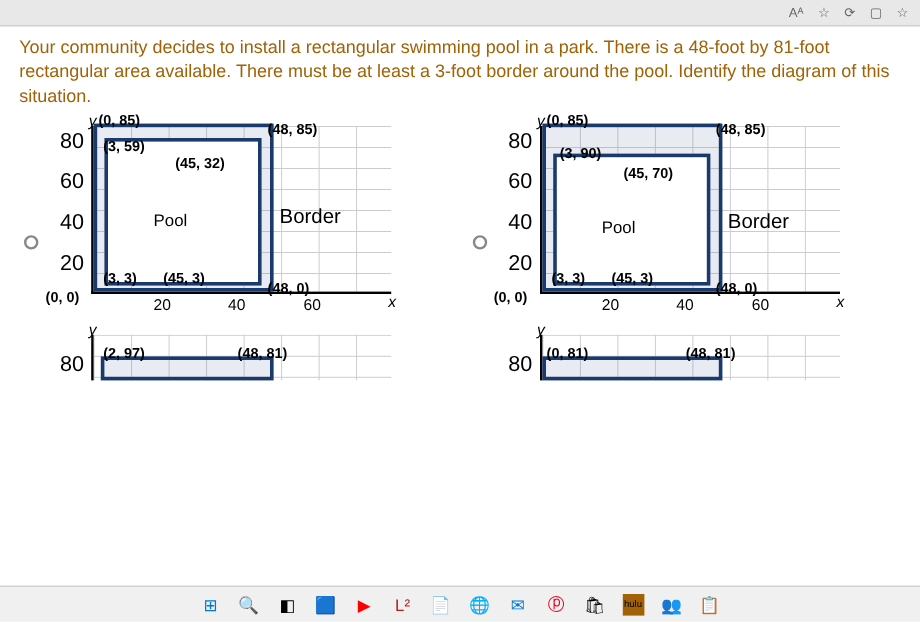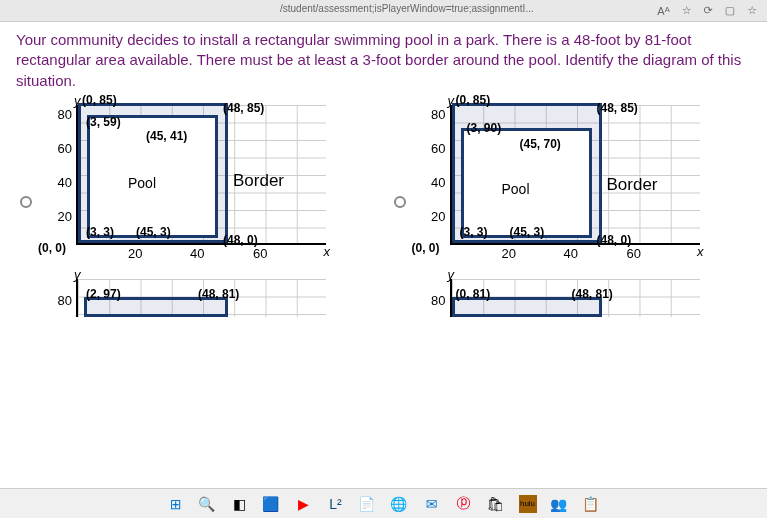--- a/index.html
+++ b/index.html
@@ -1,46 +1,45 @@
 <!DOCTYPE html>
 <html><head>
 <meta charset="utf-8">
 <style>
 *{margin:0;padding:0;box-sizing:border-box}
 body{font-family:Arial,sans-serif;background:#fff;width:767px;height:518px;overflow:hidden}
 .browser-bar{height:22px;background:#e8e8e8;display:flex;align-items:center;justify-content:flex-end;padding:0 10px;gap:12px;font-size:11px;color:#555;border-bottom:1px solid #ccc}
 .url-hint{position:absolute;left:280px;top:3px;font-size:10px;color:#777}
 .browser-bar span{color:#666}
-.question{padding:8px 16px 4px;font-size:15px;color:#701a75;line-height:1.35}
+.question{padding:8px 16px 4px;font-size:15px;color:#a16207;line-height:1.35}
 .diagrams{display:grid;grid-template-columns:1fr 1fr;gap:20px;padding:0 20px}
 .diagram-wrap{display:flex;align-items:center;gap:6px}
 .radio{width:12px;height:12px;border:2px solid #888;border-radius:50%;flex-shrink:0;margin-top:45px}
 .diagram{position:relative;width:310px;height:170px}
 .axis-label-y{position:absolute;left:-2px;top:-2px;font-style:italic;font-size:13px}
 .axis-label-x{position:absolute;right:-2px;bottom:6px;font-style:italic;font-size:13px}
-.ytick{position:absolute;left:10px;font-size:13px;text-align:right;width:24px}
+.ytick{position:absolute;left:10px;font-size:18px;text-align:center;width:24px}
 .xtick{position:absolute;bottom:4px;font-size:13px}
 .grid-area{position:absolute;left:38px;top:10px;width:250px;height:140px;border-left:2px solid #000;border-bottom:2px solid #000;background-image:linear-gradient(to right,#ccc 1px,transparent 1px),linear-gradient(to bottom,#ccc 1px,transparent 1px);background-size:31.25px 17.5px}
 .outer-rect{position:absolute;border:3px solid #1a3a6e;background:rgba(100,130,170,0.15)}
 .inner-rect{position:absolute;border:3px solid #1a3a6e;background:#fff}
 .coord{position:absolute;font-size:12px;font-weight:bold;white-space:nowrap}
 .border-lbl{position:absolute;font-size:17px}
 .pool-lbl{position:absolute;font-size:14px;font-weight:normal}
 .row2{padding:0 20px;display:grid;grid-template-columns:1fr 1fr;gap:20px;margin-top:4px}
 .diagram2{position:relative;width:310px;height:48px;margin-left:18px}
 .grid-area2{position:absolute;left:38px;top:10px;width:250px;height:38px;border-left:2px solid #000;background-image:linear-gradient(to right,#ccc 1px,transparent 1px),linear-gradient(to bottom,#ccc 1px,transparent 1px);background-size:31.25px 17.5px}
 .taskbar{position:absolute;bottom:0;left:0;right:0;height:30px;background:#f0f0f0;display:flex;align-items:center;justify-content:center;gap:14px;border-top:1px solid #ccc}
 .tb-icon{width:18px;height:18px;display:flex;align-items:center;justify-content:center;font-size:14px}
 .origin{position:absolute;font-size:12px;font-weight:bold}
 </style>
 </head>
 <body>
 
 <div class="browser-bar">
-  <span class="url-hint">/student/assessment;isPlayerWindow=true;assignmentI...</span>
   <span>Aᴬ</span>
   <span>☆</span>
   <span>⟳</span>
   <span>▢</span>
   <span>☆</span>
 </div>
 
 <div class="question">Your community decides to install a rectangular swimming pool in a park. There is a 48-foot by 81-foot rectangular area available. There must be at least a 3-foot border around the pool. Identify the diagram of this situation.</div>
 
 <div class="diagrams">
@@ -53,21 +52,21 @@
       <span class="ytick" style="top:46px">60</span>
       <span class="ytick" style="top:80px">40</span>
       <span class="ytick" style="top:114px">20</span>
       <div class="grid-area">
         <div class="outer-rect" style="left:0;bottom:0;width:150px;height:140px"></div>
         <div class="inner-rect" style="left:9px;bottom:5px;width:131px;height:123px"></div>
       </div>
       <span class="coord" style="left:44px;top:-2px">(0, 85)</span>
       <span class="coord" style="left:185px;top:6px">(48, 85)</span>
       <span class="coord" style="left:48px;top:20px">(3, 59)</span>
-      <span class="coord" style="left:108px;top:34px">(45, 41)</span>
+      <span class="coord" style="left:108px;top:34px">(45, 32)</span>
       <span class="coord" style="left:48px;top:130px">(3, 3)</span>
       <span class="coord" style="left:98px;top:130px">(45, 3)</span>
       <span class="coord" style="left:185px;top:138px">(48, 0)</span>
       <span class="pool-lbl" style="left:90px;top:80px">Pool</span>
       <span class="border-lbl" style="left:195px;top:76px">Border</span>
       <span class="origin" style="left:0;top:146px">(0, 0)</span>
       <span class="xtick" style="left:90px">20</span>
       <span class="xtick" style="left:152px">40</span>
       <span class="xtick" style="left:215px">60</span>
       <span class="axis-label-x" style="right:18px">x</span>
@@ -124,21 +123,21 @@
     <span class="coord" style="left:160px;top:18px">(48, 81)</span>
   </div>
 </div>
 
 <div class="taskbar">
   <span class="tb-icon" style="color:#0078d4">⊞</span>
   <span class="tb-icon">🔍</span>
   <span class="tb-icon">◧</span>
   <span class="tb-icon">🟦</span>
   <span class="tb-icon" style="color:#ff0000">▶</span>
-  <span class="tb-icon" style="color:#0c4a6e">L²</span>
+  <span class="tb-icon" style="color:#b91c1c">L²</span>
   <span class="tb-icon" style="color:#d83b01">📄</span>
   <span class="tb-icon">🌐</span>
   <span class="tb-icon" style="color:#0078d4">✉</span>
   <span class="tb-icon" style="color:#e60023">ⓟ</span>
   <span class="tb-icon">🛍</span>
   <span class="tb-icon" style="background:#a16207;color:#000;font-size:8px;padding:1px 2px">hulu</span>
   <span class="tb-icon">👥</span>
   <span class="tb-icon">📋</span>
 </div>
 

